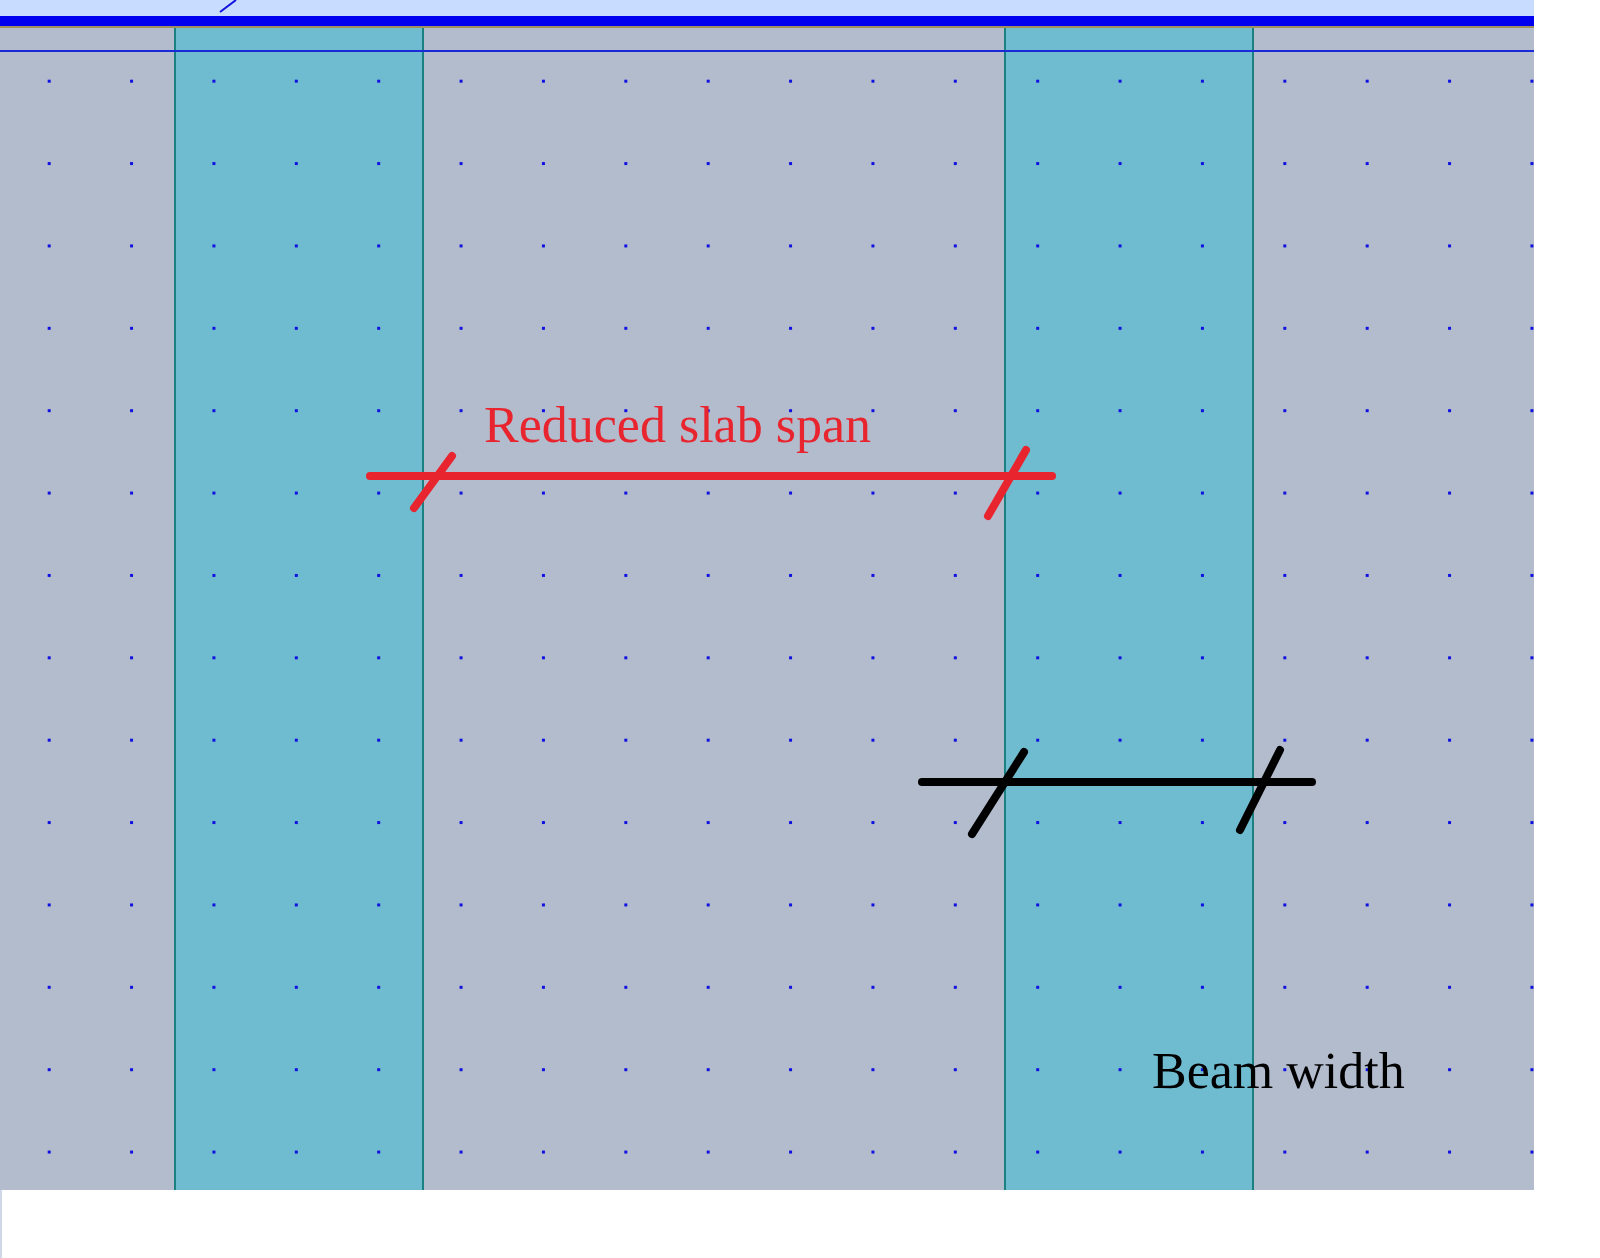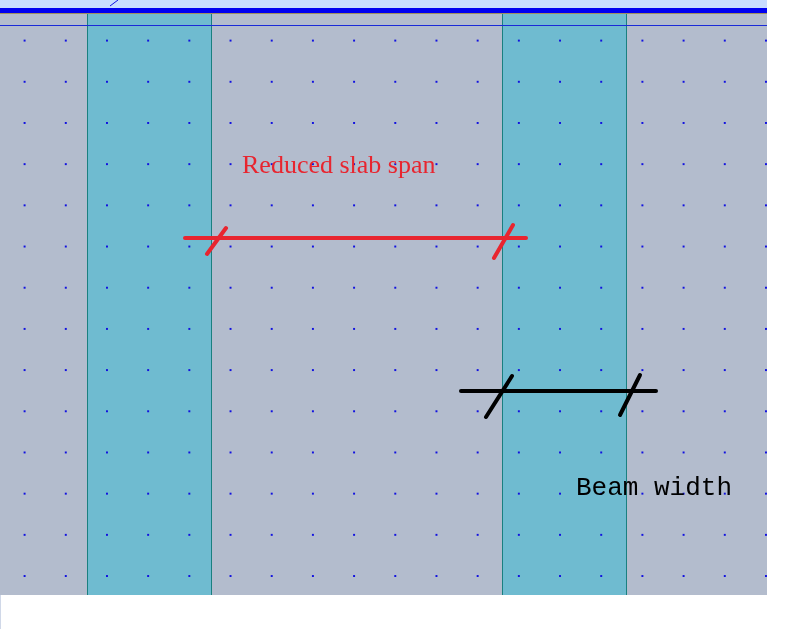--- a/index.html
+++ b/index.html
@@ -7,21 +7,21 @@
   .canvas { position: absolute; left: 0; top: 0; width: 767px; height: 595px; background: #b3bccd; overflow: hidden; }
   .left-edge { position: absolute; left: 0; top: 0; width: 1px; height: 629px; background: #d0d8e8; }
   .top-strip { position: absolute; left: 0; top: 0; width: 767px; height: 8px; background: #c8dcff; }
   .top-thick { position: absolute; left: 0; top: 8px; width: 767px; height: 5px; background: #0000f0; }
   .top-olive { position: absolute; left: 0; top: 13px; width: 767px; height: 1px; background: #a09060; }
   .top-thin { position: absolute; left: 0; top: 25px; width: 767px; height: 1px; background: #1a2ad8; }
   .beam { position: absolute; top: 13px; height: 582px; background: #6fbbd0; border-left: 1px solid #1a8080; border-right: 1px solid #1a8080; box-sizing: border-box; }
   .dots { position: absolute; left: 0; top: 26px; width: 767px; height: 569px;
     background-image: radial-gradient(circle, #1010e0 0.8px, transparent 1px);
     background-size: 41.2px 41.2px; background-position: 4px -6px; }
-  .label { position: absolute; font-size: 26px; white-space: nowrap; line-height: 1; }
+  .label { position: absolute; font-size: 26px; white-space: nowrap; line-height: 1; margin-top: 48px; }
   svg.overlay { position: absolute; left: 0; top: 0; width: 800px; height: 629px; }
 </style>
 </head>
 <body>
 
 <div class="left-edge"></div>
 
 <div class="canvas">
   <div class="top-strip"></div>
   <div class="beam" style="left:87px; width:125px;"></div>
@@ -40,13 +40,13 @@
     <line x1="494" y1="258" x2="513" y2="225" stroke="#e8252f" stroke-width="4" stroke-linecap="round"></line>
   </g>
   <g>
     <line x1="461" y1="391" x2="656" y2="391" stroke="#000000" stroke-width="4" stroke-linecap="round"></line>
     <line x1="486" y1="417" x2="512" y2="376" stroke="#000000" stroke-width="4" stroke-linecap="round"></line>
     <line x1="620" y1="415" x2="640" y2="375" stroke="#000000" stroke-width="4" stroke-linecap="round"></line>
   </g>
 </svg>
 
 <div class="label" style="left:242px; top:152px; color:#e8252f;">Reduced slab span</div>
-<div class="label" style="left:576px; top:475px; color:#000000;font-family:Liberation Mono, monospace;">Beam width</div>
+<div class="label" style="left:576px; top:475px; color:#000000;">Beam width</div>
 
 </body></html>

